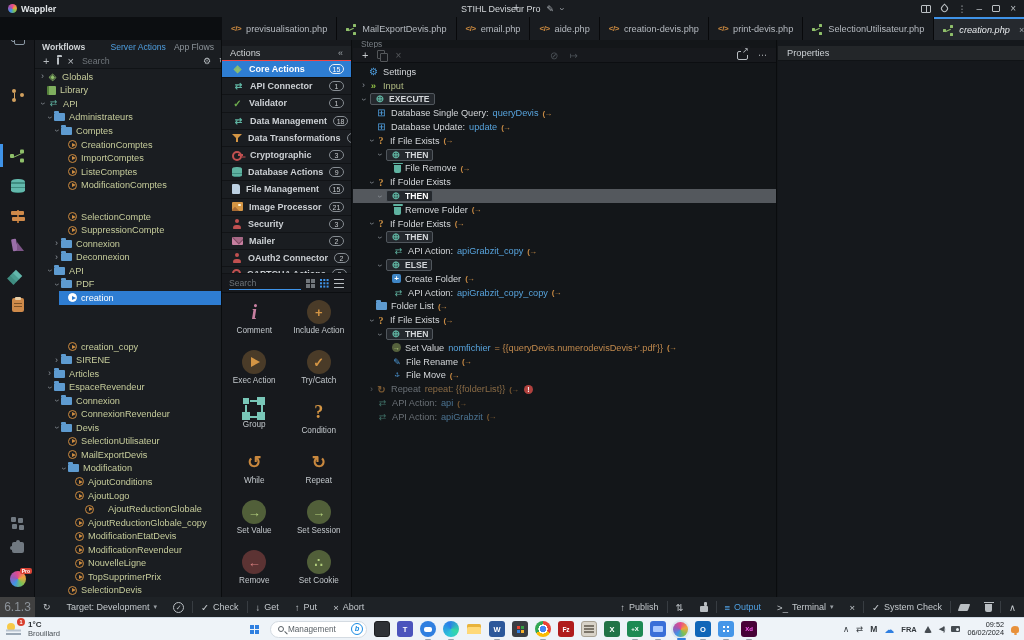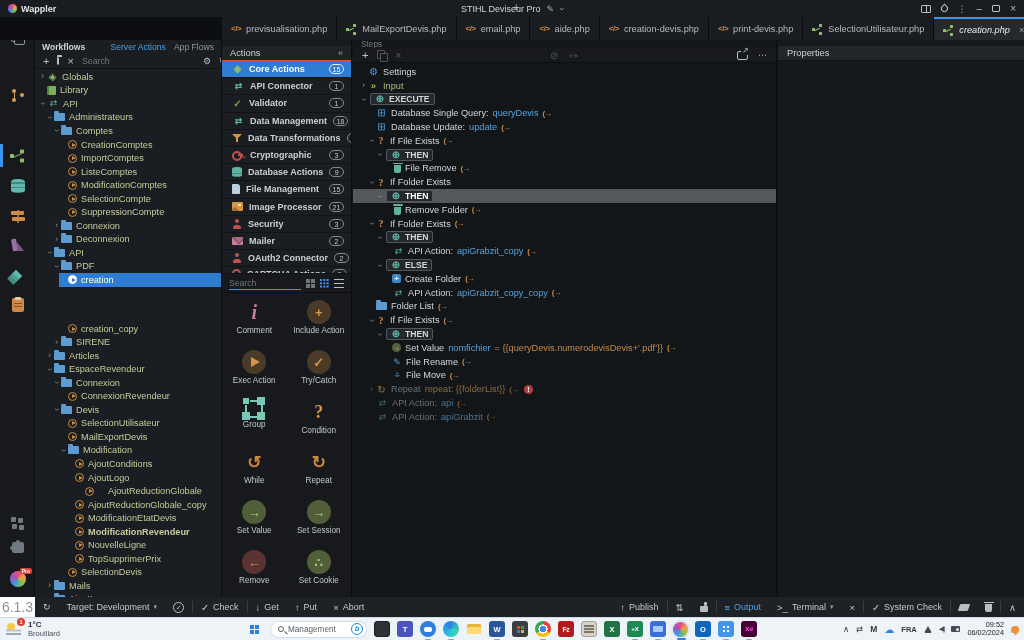--- a/index.html
+++ b/index.html
@@ -194,21 +194,21 @@
   .g-move::before{content:"\2194";position:absolute;inset:0;font-size:8px;line-height:10px;text-align:center}
   .g-move::after{content:"\2195";position:absolute;inset:0;font-size:8px;line-height:10px;text-align:center}
   .g-repeat{color:#c98b44;font-size:10px;font-weight:bold;width:11px}
 
   
   #props{position:absolute;left:778px;top:40px;bottom:43px;right:0;background:#15181c;z-index:3}
   .phead{height:15px;margin-top:6px;background:#232629;display:flex;align-items:center;padding:0 9px;font-size:9.3px;color:#ccd1d5;border-bottom:1px solid #101316}
 
   
   #statusbar{position:absolute;left:0;right:0;bottom:23px;height:20px;background:#1e2226;display:flex;align-items:center;font-size:9px;color:#c3c8cc;z-index:4}
-  .version{width:35px;height:100%;background:#ffffff;display:flex;align-items:center;justify-content:center;font-size:14px;color:#8d939a;flex:none}
+  .version{width:35px;height:100%;background:#404040;display:flex;align-items:center;justify-content:center;font-size:12px;color:#8d939a;flex:none}
   .sbitem{display:flex;align-items:center;gap:4px;padding:0 8px;height:100%;cursor:default;white-space:nowrap}
   .sbsep{width:1px;height:12px;background:#383d42;flex:none}
   .sbglyph{font-size:9.5px}
   .caret{font-size:7px;color:#9aa0a5}
   .blue{color:#4f9fe0}
   .g-checkcircle{width:11px;height:11px;border:1px solid #b9bec2;border-radius:50%;font-size:7px;line-height:10px;text-align:center;color:#b9bec2}
   .g-thumb{width:8px;height:6px;background:#b9bec2;border-radius:1px;position:relative;margin-top:3px}
   .g-thumb::before{content:"";position:absolute;top:-4px;right:1px;width:3px;height:4px;background:#b9bec2;border-radius:1px}
   .g-eraser{width:10px;height:7px;background:#b9bec2;border-radius:1px;transform:skewX(-20deg)}
   .g-trashgray{width:7px;height:8px;background:#b9bec2;border-radius:0 0 2px 2px;position:relative;margin-top:2px}
@@ -426,21 +426,21 @@
       <div class="wrow" style="padding-left: 24px;">
         <span class="arr"></span>
         <span class="ic g-play"></span>
         <span class="lbl">ListeComptes</span>
       </div>
       <div class="wrow" style="padding-left: 24px;">
         <span class="arr"></span>
         <span class="ic g-play"></span>
         <span class="lbl">ModificationComptes</span>
       </div>
-      <div class="wrow" style="padding-left: 24px;">
+      <div class="wrow" style="padding-left: 24px; margin-top: 18px;">
         <span class="arr"></span>
         <span class="ic g-play"></span>
         <span class="lbl">SelectionCompte</span>
       </div>
       <div class="wrow" style="padding-left: 24px;">
         <span class="arr"></span>
         <span class="ic g-play"></span>
         <span class="lbl">SuppressionCompte</span>
       </div>
       <div class="wrow" style="padding-left: 17px;">
@@ -536,21 +536,21 @@
       <div class="wrow" style="padding-left: 31px;">
         <span class="arr"></span>
         <span class="ic g-play"></span>
         <span class="lbl">AjoutReductionGlobale_copy</span>
       </div>
       <div class="wrow" style="padding-left: 31px;">
         <span class="arr"></span>
         <span class="ic g-play"></span>
         <span class="lbl">ModificationEtatDevis</span>
       </div>
-      <div class="wrow" style="padding-left: 31px; font-weight: bold;">
+      <div class="wrow" style="padding-left: 31px;">
         <span class="arr"></span>
         <span class="ic g-play"></span>
         <span class="lbl">ModificationRevendeur</span>
       </div>
       <div class="wrow" style="padding-left: 31px;">
         <span class="arr"></span>
         <span class="ic g-play"></span>
         <span class="lbl">NouvelleLigne</span>
       </div>
       <div class="wrow" style="padding-left: 31px;">

